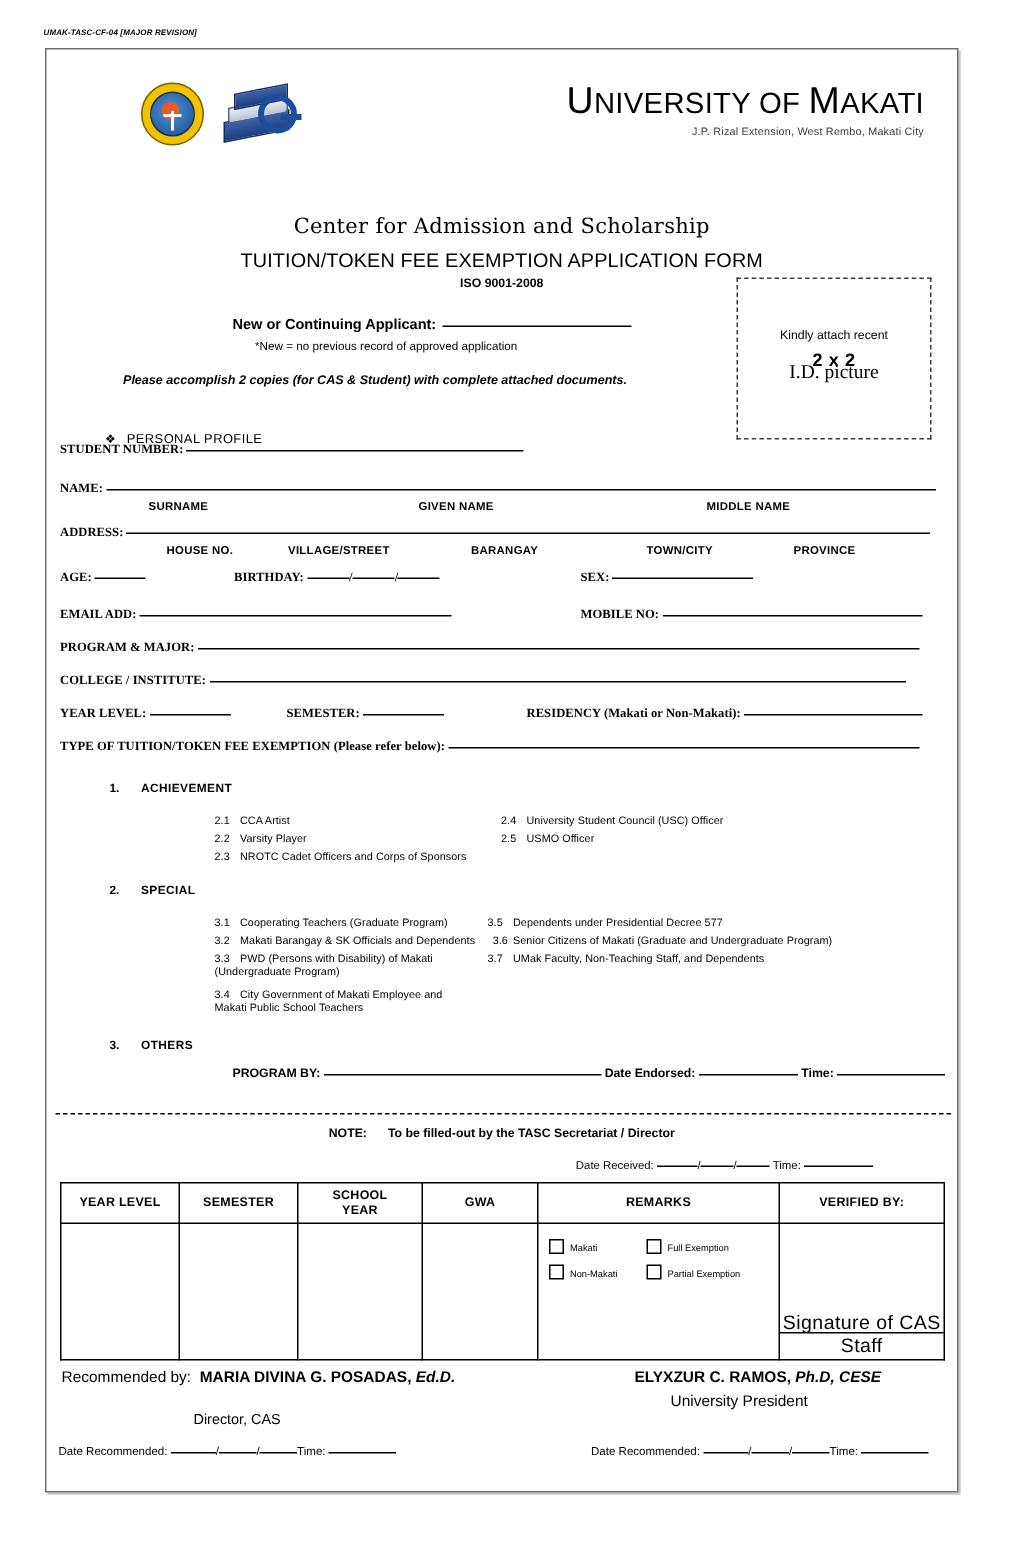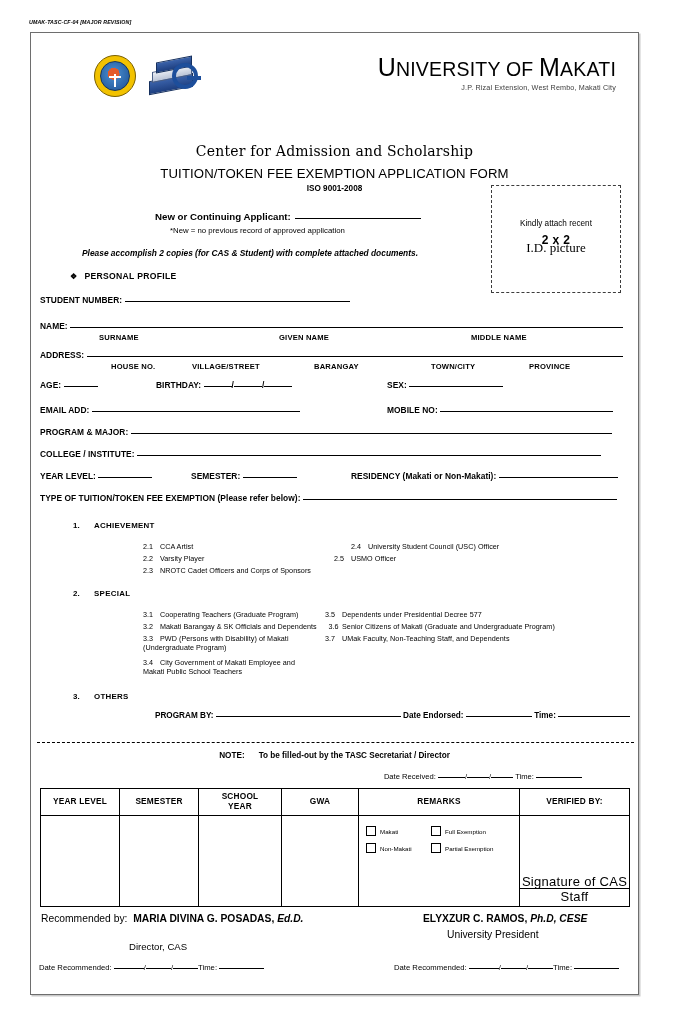--- a/index.html
+++ b/index.html
@@ -188,34 +188,35 @@
     left: 51px; top: 215px;
     font-size: 8.4px;
     font-weight: bold;
     font-style: italic;
     white-space: nowrap;
   }
 
   
   .pp-head {
     position: absolute;
-    left: 39px; top: 238px;
+    left: 39px; top: 254px;
     font-size: 8.6px;
-    font-weight: bold;
+    font-weight: normal;
     letter-spacing: 0.3px;
     white-space: nowrap;
   }
   .pp-head .dia { font-size: 8px; margin-right: 7px; }
 
   .fld {
     position: absolute;
     font-size: 8.4px;
     font-weight: bold;
     white-space: nowrap;
     letter-spacing: 0.05px;
+    font-family: Liberation Serif, serif;
   }
   .fld .u {
     display: inline-block;
     border-bottom: 1.1px solid #000;
     vertical-align: 1.5px;
   }
   .sublabel {
     position: absolute;
     font-size: 7.6px;
     font-weight: bold;
@@ -438,21 +439,21 @@
   <div class="fld" style="left:160px; top:438px;"><span>SEMESTER:</span> <span class="u" style="width:54px;"></span></div>
   <div class="fld" style="left:320px; top:438px;"><span>RESIDENCY (Makati or Non-Makati):</span> <span class="u" style="width:119px;"></span></div>
 
   <div class="fld" style="left:9px; top:460px;"><span>TYPE OF TUITION/TOKEN FEE EXEMPTION (Please refer below):</span> <span class="u" style="width:314px;"></span></div>
 
   <div class="cat-num" style="left:42px; top:488px;">1.</div>
   <div class="cat-head" style="left:63px; top:488px;">ACHIEVEMENT</div>
   <div class="li" style="left:112px; top:509px;"><span class="n">2.1</span><span>CCA Artist</span></div>
   <div class="li" style="left:112px; top:521px;"><span class="n">2.2</span><span>Varsity Player</span></div>
   <div class="li" style="left:112px; top:533px;"><span class="n">2.3</span><span>NROTC Cadet Officers and Corps of Sponsors</span></div>
-  <div class="li" style="left:303px; top:509px;margin-left:17px;"><span class="n">2.4</span><span>University Student Council (USC) Officer</span></div>
+  <div class="li" style="left:303px; top:509px;"><span class="n">2.4</span><span>University Student Council (USC) Officer</span></div>
   <div class="li" style="left:303px; top:521px;"><span class="n">2.5</span><span>USMO Officer</span></div>
 
   <div class="cat-num" style="left:42px; top:556px;">2.</div>
   <div class="cat-head" style="left:63px; top:556px;">SPECIAL</div>
   <div class="li" style="left:112px; top:577px;"><span class="n">3.1</span><span>Cooperating Teachers (Graduate Program)</span></div>
   <div class="li" style="left:112px; top:589px;"><span class="n">3.2</span><span>Makati Barangay &amp; SK Officials and Dependents</span></div>
   <div class="li wrap" style="left:112px; top:601px; width:170px;"><span class="n">3.3</span><span>PWD (Persons with Disability) of Makati (Undergraduate Program)</span></div>
   <div class="li wrap" style="left:112px; top:625px; width:170px;"><span class="n">3.4</span><span>City Government of Makati Employee and Makati Public School Teachers</span></div>
   <div class="li" style="left:294px; top:577px;"><span class="n">3.5</span><span>Dependents under Presidential Decree 577</span></div>
   <div class="li" style="left:294px; top:589px;text-align:center;"><span class="n">3.6</span><span>Senior Citizens of Makati (Graduate and Undergraduate Program)</span></div>

